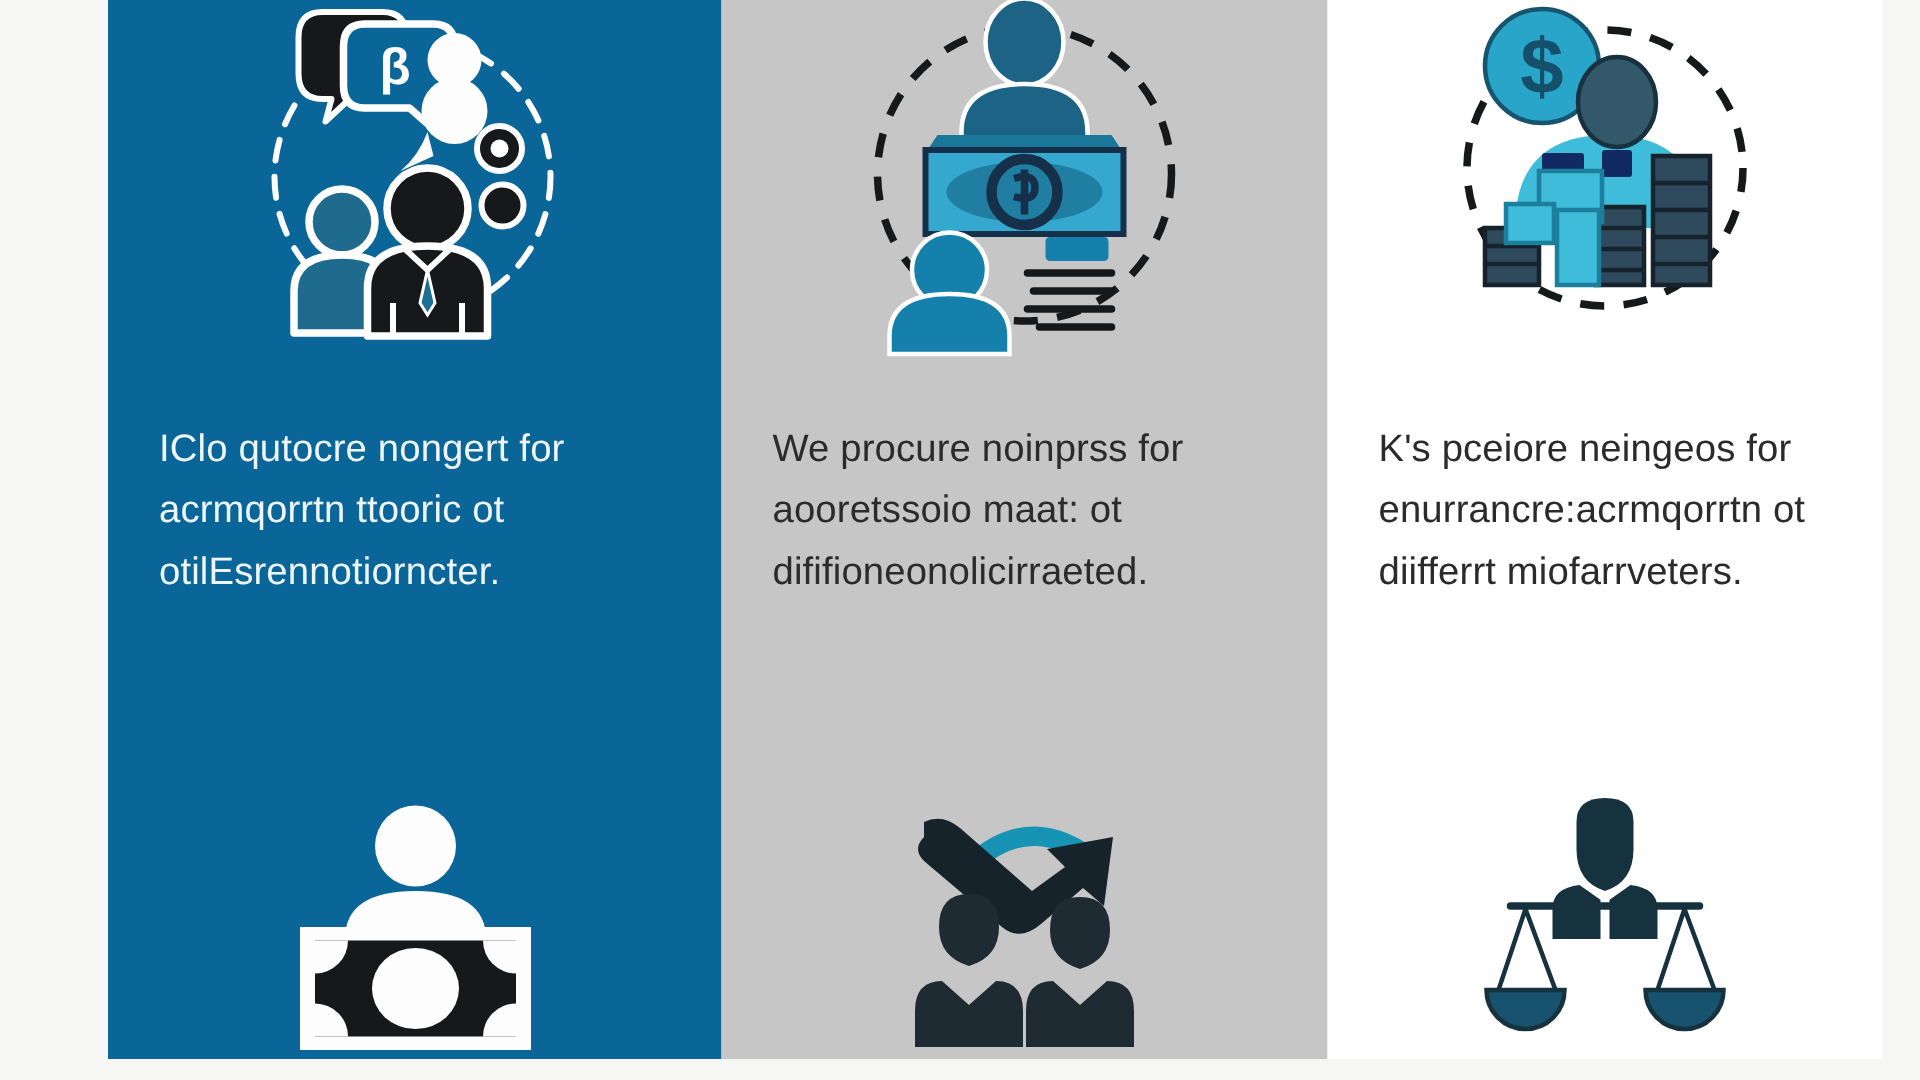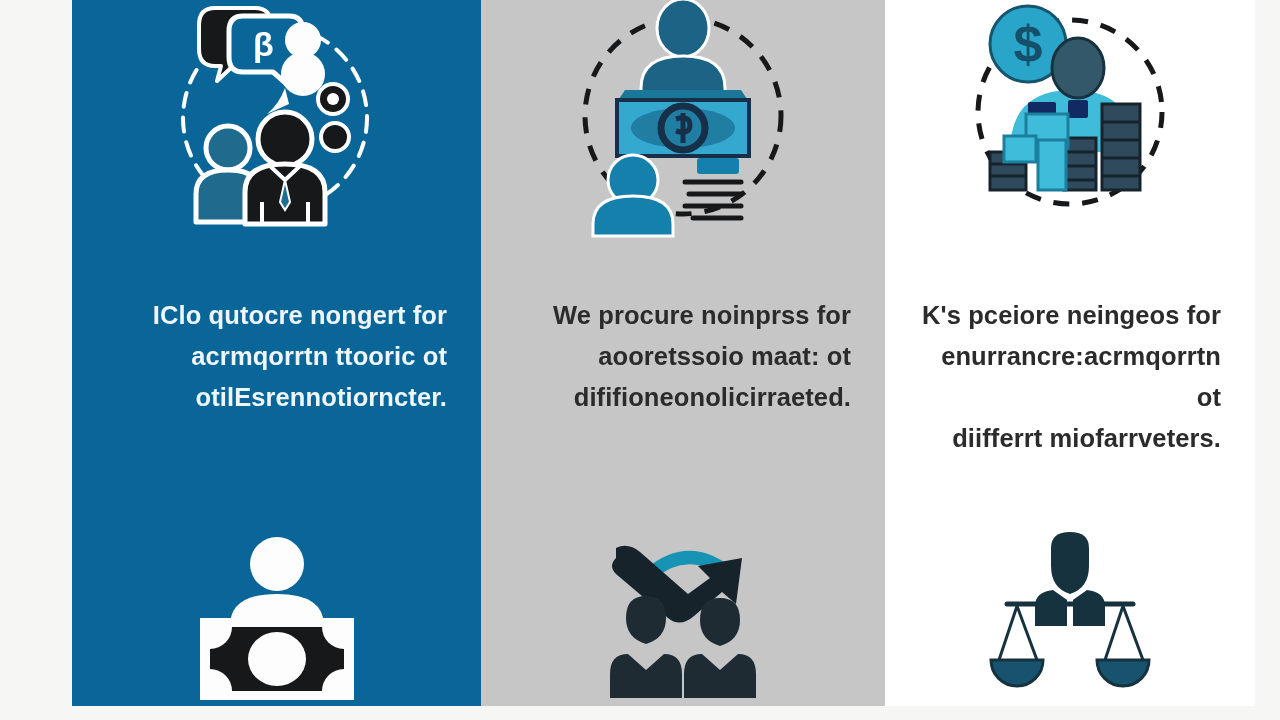--- a/index.html
+++ b/index.html
@@ -49,29 +49,28 @@
     height: 180px;
     left: 50%;
     transform: translateX(-50%);
   }
 
   .icon-top svg, .icon-bottom svg { width: 100%; height: 100%; display: block; }
 
   
   .caption {
     position: absolute;
-    top: 295px;
+    top: 279px;
     left: 34px;
     right: 34px;
     font-size: 25.5px;
     line-height: 41px;
     letter-spacing: 0.1px;
-    font-weight: 700;
+    font-weight: 400;
     white-space: pre-line;
-    text-align: right;
   }
   .panel-blue  .caption { color: #eef6fb; }
   .panel-gray  .caption { color: #2b2b2b; }
   .panel-white .caption { color: #2b2b2b; }
 
   
   .caption { filter: blur(0.35px); }
 </style>
 </head>
 <body>

